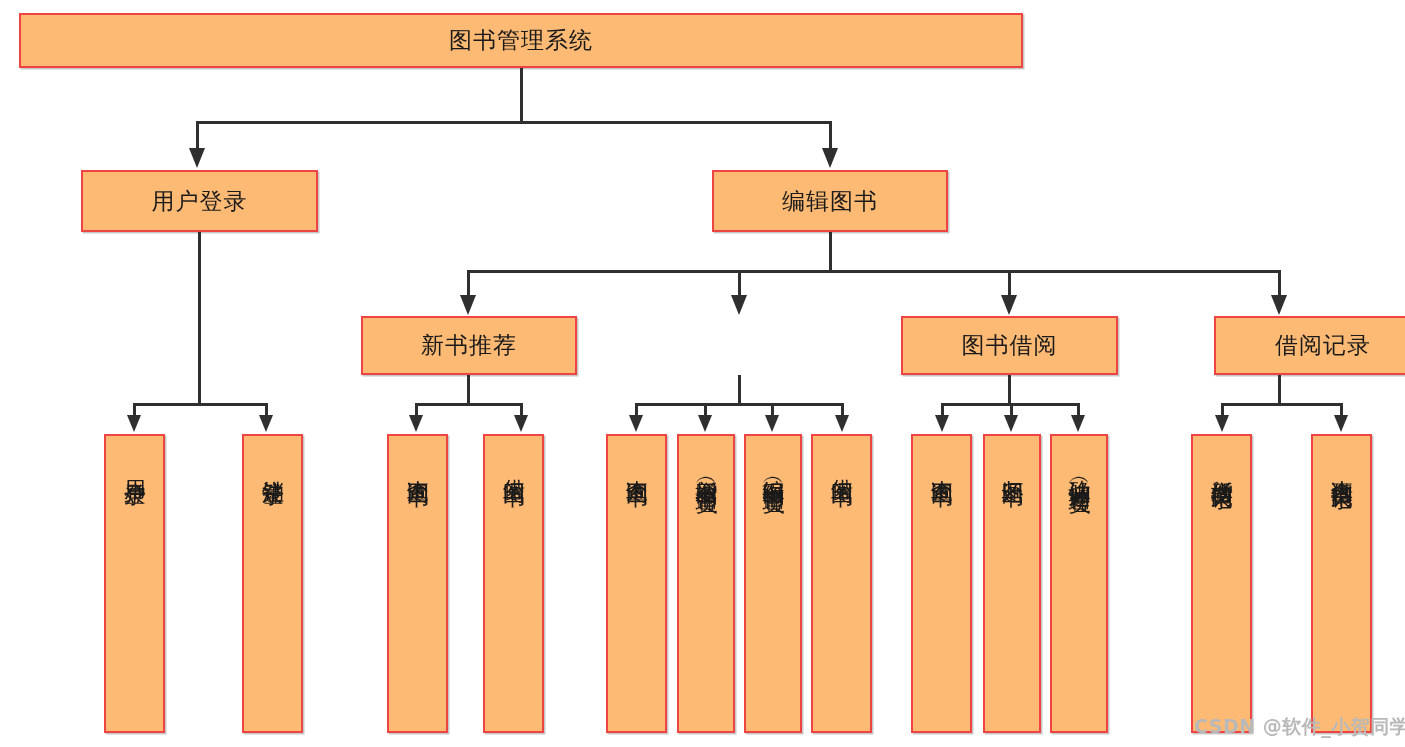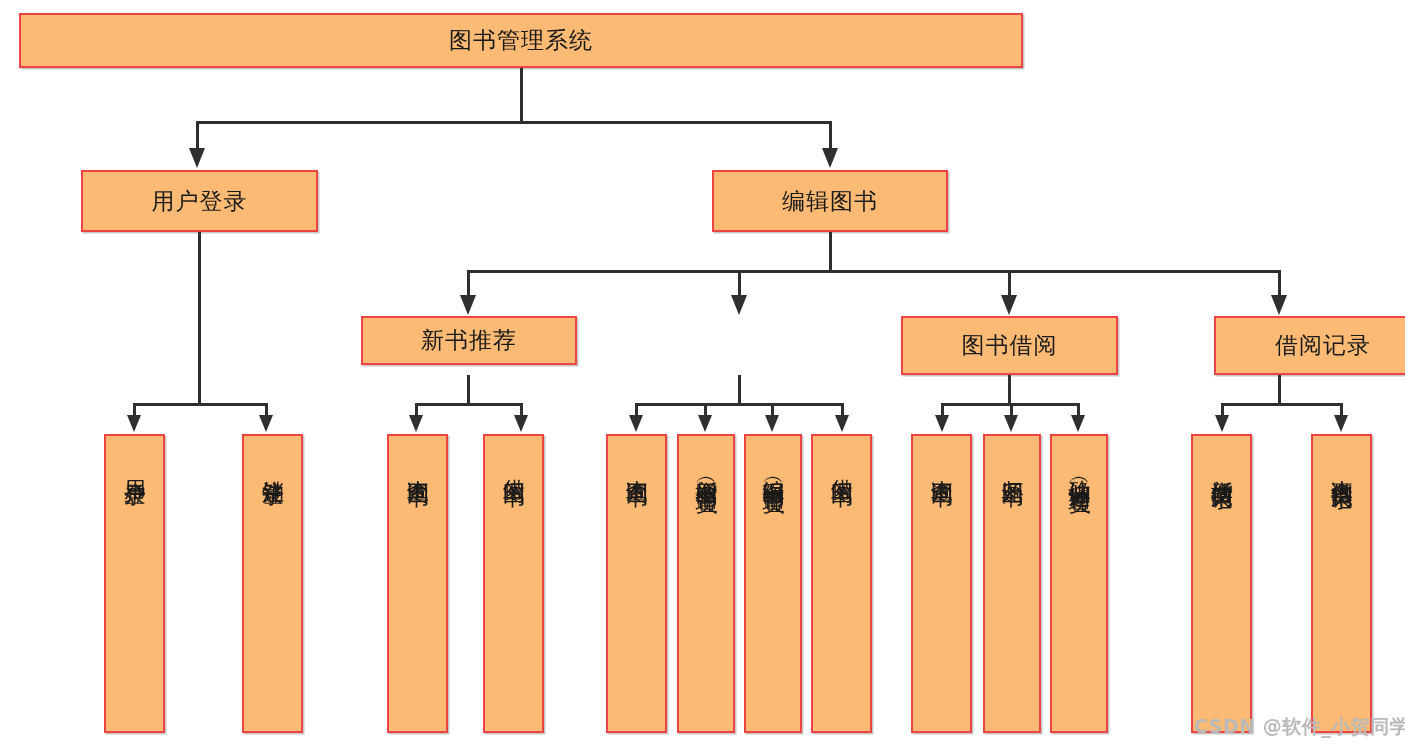--- a/index.html
+++ b/index.html
@@ -118,21 +118,21 @@
 
   <div class="ln v" style="left:738px;top:270px;width:3px;height:25px;"></div>
   <div class="arrow" style="left:731px;top:295px;"></div>
 
   <div class="ln v" style="left:1008px;top:270px;width:3px;height:25px;"></div>
   <div class="arrow" style="left:1001px;top:295px;"></div>
 
   <div class="ln v" style="left:1278px;top:270px;width:3px;height:25px;"></div>
   <div class="arrow" style="left:1271px;top:295px;"></div>
 
-  <div class="node h-node" style="left:361px;top:316px;width:216px;height:49px;">
+  <div class="node h-node" style="left:361px;top:316px;width:216px;height:59px;">
     <span>新书推荐</span>
   </div>
   <div class="node h-node" style="left:901px;top:316px;width:217px;height:59px;">
     <span>图书借阅</span>
   </div>
   <div class="node h-node" style="left:1214px;top:316px;width:218px;height:59px;">
     <span>借阅记录</span>
   </div>
 
   <div class="ln v" style="left:467px;top:375px;width:3px;height:30px;"></div>

